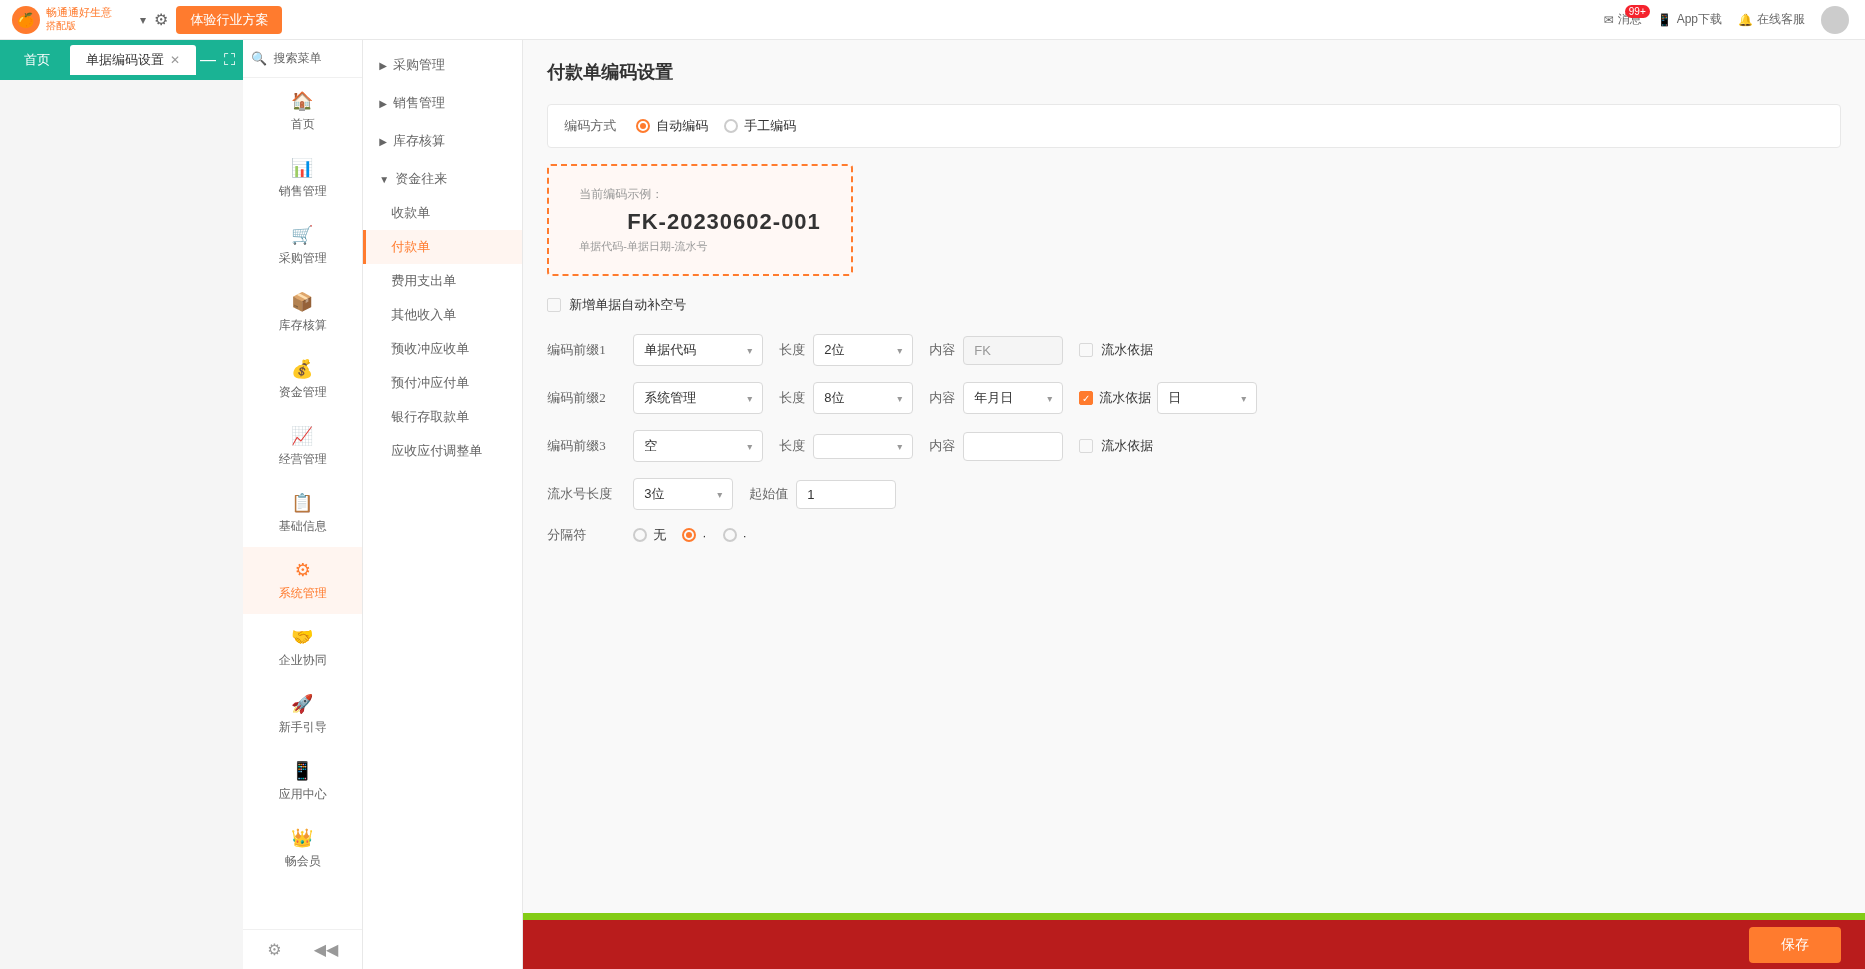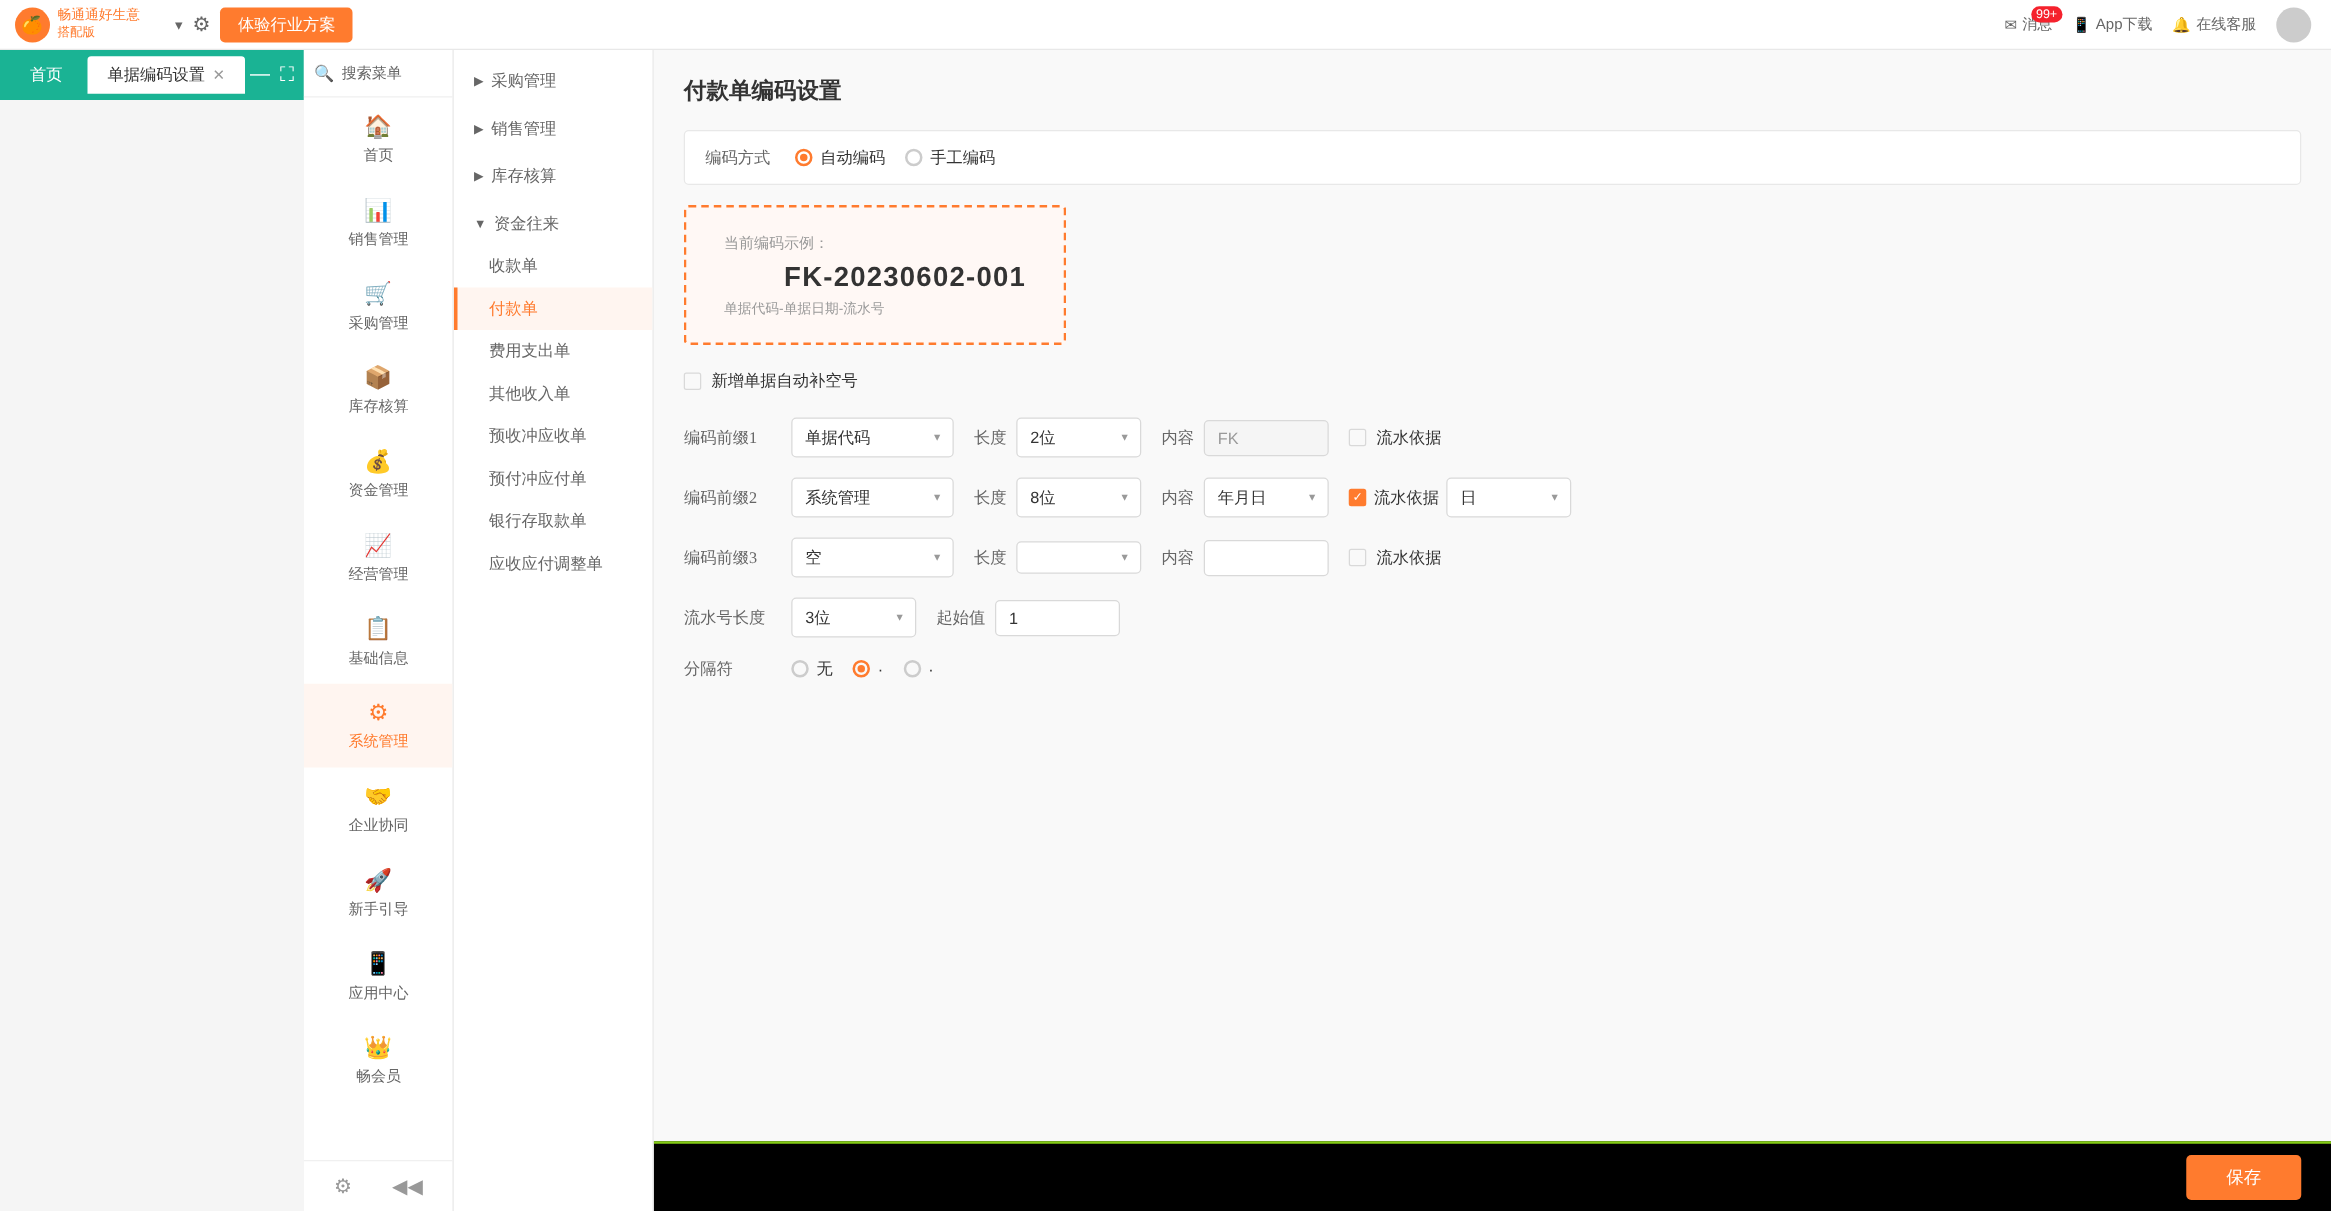--- a/index.html
+++ b/index.html
@@ -90,21 +90,21 @@
     .checkbox-orange { width: 14px; height: 14px; border: 1px solid #ff7b2e; border-radius: 2px; background: #ff7b2e; display: flex; align-items: center; justify-content: center; color: white; font-size: 10px; cursor: pointer; }
     .stream-select { display: flex; align-items: center; gap: 6px; }
 
     
     .separator-row { display: flex; align-items: center; gap: 16px; margin-bottom: 16px; }
     .sep-label { font-size: 13px; color: #666; width: 70px; }
     .sep-options { display: flex; align-items: center; gap: 16px; }
     .sep-radio { display: flex; align-items: center; gap: 6px; cursor: pointer; font-size: 13px; color: #333; }
 
     
-    .bottom-bar { height: 56px; background: #000000; border-top: 2px solid #84cc16; display: flex; align-items: center; justify-content: flex-end; padding: 16px 24px; flex-shrink: 0; }
+    .bottom-bar { height: 56px; background: #b91c1c; border-top: 7px solid #84cc16; display: flex; align-items: center; justify-content: flex-end; padding: 16px 24px; flex-shrink: 0; }
     .save-btn { background: #ff7b2e; color: white; border: none; padding: 9px 32px; border-radius: 4px; font-size: 14px; cursor: pointer; }
 
     .form-width-sm { width: 80px; justify-content: space-between; }
     .form-width-md { width: 100px; }
     .form-width-lg { width: 130px; }
   </style>
 </head>
 <body>
 
 <div class="topbar">

